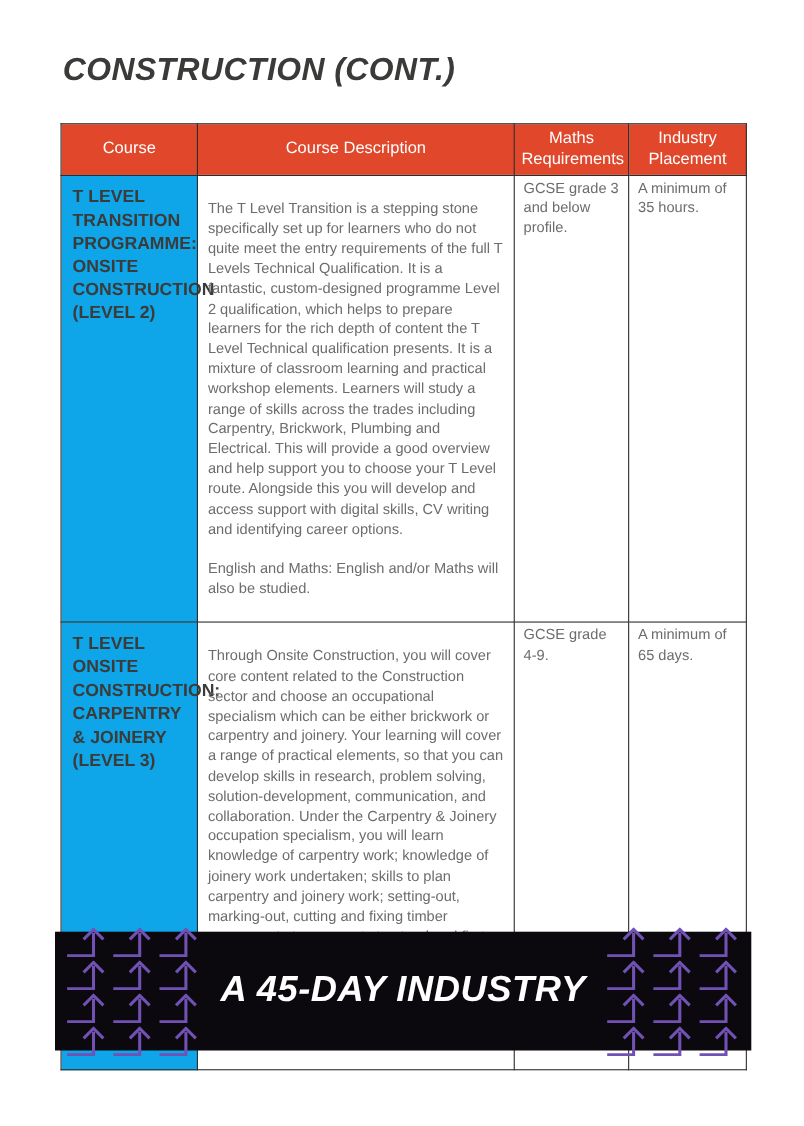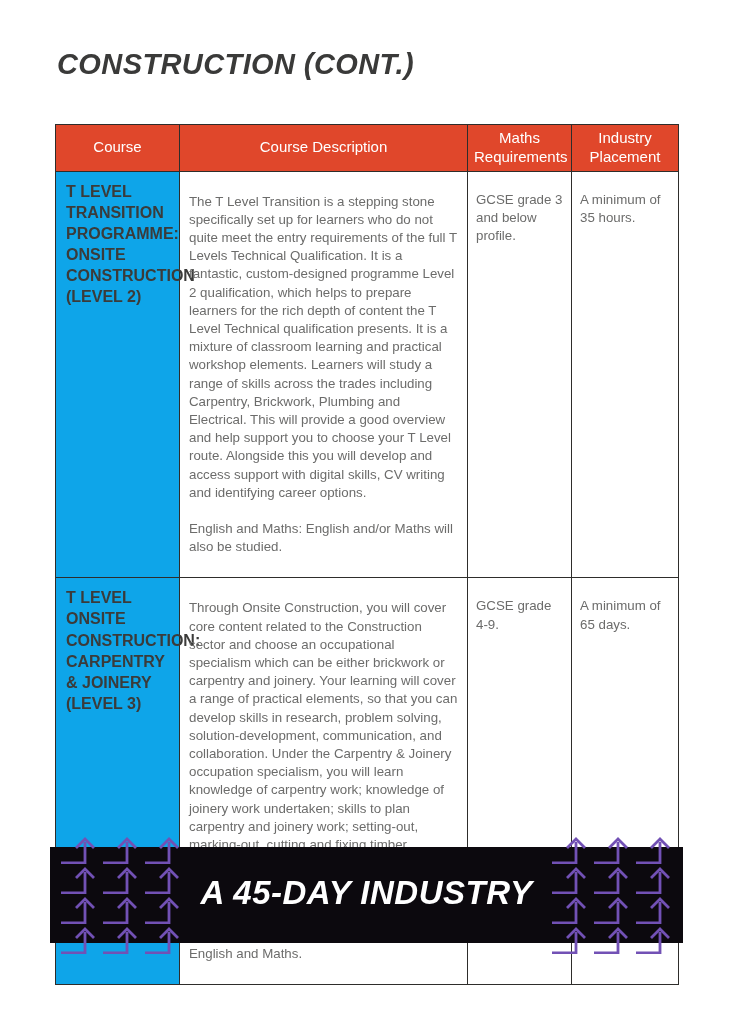--- a/index.html
+++ b/index.html
@@ -16,21 +16,21 @@
   .page-title {
     position: absolute; left: 57px; top 48px; top: 48px;
     margin: 0;
     font-size: 29px; font-weight: bold; font-style: italic;
     letter-spacing: 0.4px;
     color: #3a3a39;
   }
 
   
   table.course-table {
-    position: absolute; left: 55px; top: 124px;
+    position: absolute; left: 55px; top: 112px;
     width: 623px;
     border-collapse: collapse;
     table-layout: fixed;
   }
   table.course-table th, table.course-table td {
     border: 1.5px solid #2e2d2b;
   }
   table.course-table th {
     background: #e0472b;
     color: #ffffff;
@@ -61,27 +61,27 @@
     line-height: 1.37;
     padding: 21px 9px;
   }
   td.desc-cell p { margin: 0 0 18px 0; }
   td.desc-cell p:last-child { margin: 0; }
   td.entry-cell, td.placement-cell {
     background: #ffffff;
     color: #6c6c6b;
     font-size: 13.3px;
     line-height: 1.37;
-    padding: 19px 8px;
+    padding: 2px 8px;
   }
 
   
   .banner {
     position: absolute; left: 50px; top: 847px;
-    width: 633px; height: 96px;
+    width: 633px; height: 108px;
     background: #0c090e;
     display: flex;
     align-items: center;
     justify-content: space-between;
     padding: 0 10px;
   }
   .arrow-grid {
     display: grid;
     grid-template-columns: repeat(3, 38px);
     grid-auto-rows: 27px;

